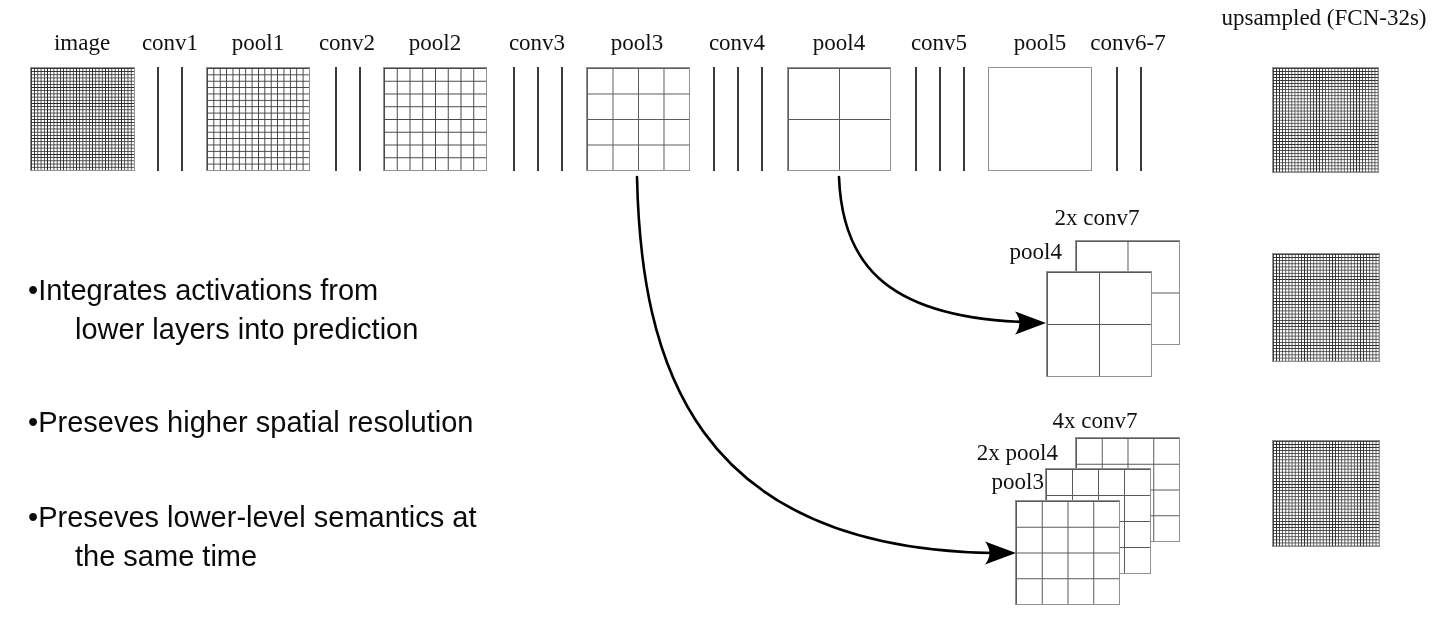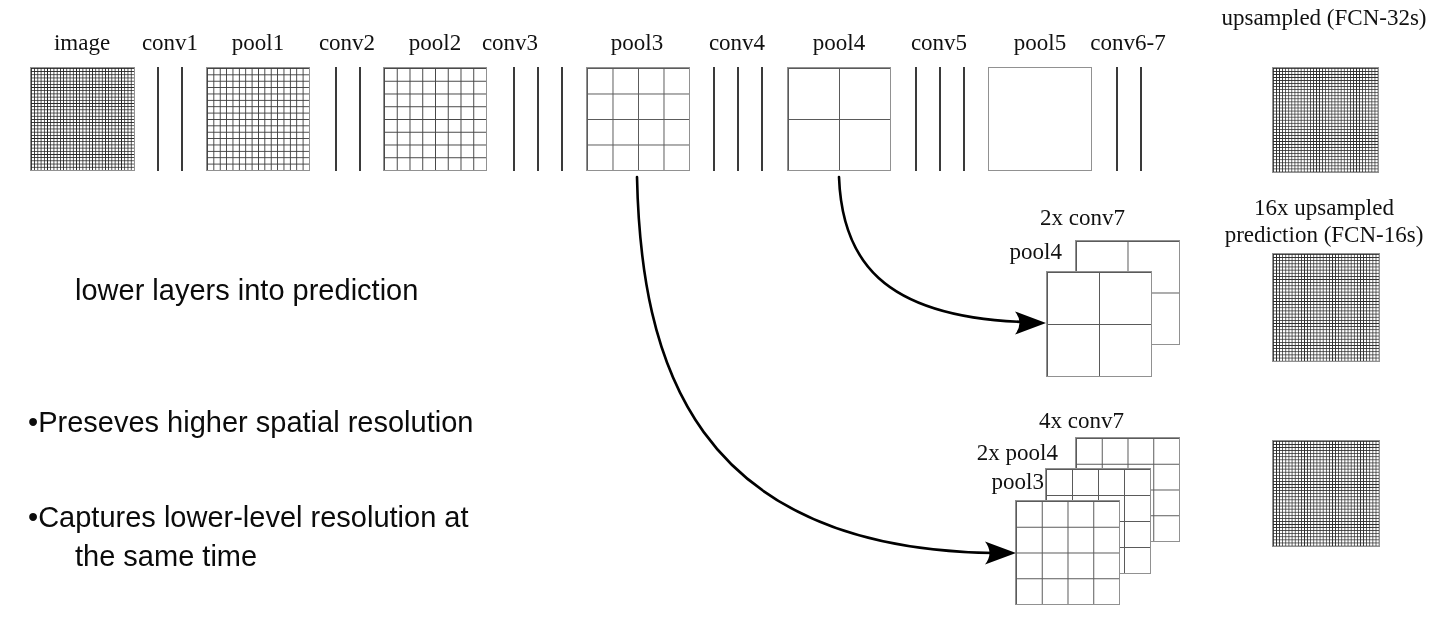--- a/index.html
+++ b/index.html
@@ -21,21 +21,21 @@
   .g8{--gc:#474747;--n:8;}
   .g4{--gc:#5a5a5a;--n:4;}
   .g2{--gc:#5a5a5a;--n:2;}
   .g1{background-image:none;}
   
   .vline{position:absolute;top:67px;width:2px;height:104px;background:#3a3a3a;}
   
   .llabel{position:absolute;top:30px;height:26px;line-height:26px;
           font-size:23px;text-align:center;white-space:nowrap;}
   .flabel{position:absolute;font-size:23px;line-height:24px;white-space:nowrap;}
-  .flabel.ctr{}
+  .flabel.ctr{text-align:center;}
   .flabel.rt{text-align:right;}
   .ptitle{position:absolute;width:238px;text-align:center;font-size:23px;line-height:27px;}
   .ptitle span{display:block;}
   
   .bullet{position:absolute;left:28px;width:560px;
           font-family:"Liberation Sans","DejaVu Sans",sans-serif;
           font-size:29px;line-height:39px;color:#0b0b0b;}
   .bullet .ln{display:block;white-space:nowrap;}
   .bullet .ind{padding-left:47px;}
   
@@ -44,21 +44,21 @@
 </head>
 <body>
 
 <div class="canvas">
 
   <div class="llabel" style="left:32px;width:100px">image</div>
   <div class="llabel" style="left:120px;width:100px">conv1</div>
   <div class="llabel" style="left:208px;width:100px">pool1</div>
   <div class="llabel" style="left:297px;width:100px">conv2</div>
   <div class="llabel" style="left:385px;width:100px">pool2</div>
-  <div class="llabel" style="left:460px;width:100px">conv3</div>
+  <div class="llabel" style="left:487px;width:100px">conv3</div>
   <div class="llabel" style="left:587px;width:100px">pool3</div>
   <div class="llabel" style="left:687px;width:100px">conv4</div>
   <div class="llabel" style="left:789px;width:100px">pool4</div>
   <div class="llabel" style="left:889px;width:100px">conv5</div>
   <div class="llabel" style="left:990px;width:100px">pool5</div>
   <div class="llabel" style="left:1078px;width:100px">conv6-7</div>
 
   <div class="cellgrid g32" style="left:30px;top:67px;width:105px;height:104px"></div>
 
   <div>
@@ -102,50 +102,47 @@
   <div>
     <div class="vline" style="left:1116px"></div>
     <div class="vline" style="left:1140px"></div>
   </div>
 
   <div class="ptitle" style="left:1205px;top:4px">
     <span>upsampled (FCN-32s)</span>
   </div>
   <div class="cellgrid gfine" style="left:1272px;top:67px;width:107px;height:106px"></div>
 
-  <div class="ptitle" style="left:1205px;top:194px">
-    <span>16x upsampled</span>
-    <span>prediction (FCN-16s)</span>
-  </div>
   <div class="cellgrid gfine" style="left:1272px;top:253px;width:108px;height:109px"></div>
 
   <div class="ptitle" style="left:1205px;top:379px">
   </div>
   <div class="cellgrid gfine" style="left:1272px;top:440px;width:108px;height:107px"></div>
 
   <div class="flabel ctr" style="left:1040px;top:206px;width:114px">2x conv7</div>
   <div class="flabel rt" style="left:980px;top:240px;width:82px">pool4</div>
   <div class="cellgrid g2" style="left:1075px;top:240px;width:105px;height:105px"></div>
   <div class="cellgrid g2" style="left:1046px;top:271px;width:106px;height:106px"></div>
 
   <div class="flabel ctr" style="left:1039px;top:409px;width:112px">4x conv7</div>
   <div class="flabel rt" style="left:958px;top:441px;width:100px">2x pool4</div>
   <div class="flabel rt" style="left:958px;top:470px;width:86px">pool3</div>
   <div class="cellgrid g4" style="left:1075px;top:437px;width:105px;height:105px"></div>
   <div class="cellgrid g4" style="left:1045px;top:468px;width:106px;height:106px"></div>
   <div class="cellgrid g4" style="left:1015px;top:500px;width:105px;height:105px"></div>
 
   <div class="bullet" style="top:271px">
+    <span class="ln">•Integrates activations from</span>
     <span class="ln ind">lower layers into prediction</span>
   </div>
   <div class="bullet" style="top:403px">
     <span class="ln">•Preseves higher spatial resolution</span>
   </div>
   <div class="bullet" style="top:498px">
-    <span class="ln">•Captures lower-level resolution at</span>
+    <span class="ln">•Preseves lower-level semantics at</span>
     <span class="ln ind">the same time</span>
   </div>
 
   <svg class="arrows" viewBox="0 0 1443 617">
     <path d="M 839 177 C 842 258, 880 317, 1024 322" fill="none" stroke="#000" stroke-width="2.6" stroke-linecap="round"></path>
     <path d="M 1046 323 L 1015 311.5 Q 1024 323 1015 334.5 Z" fill="#000"></path>
     <path d="M 637 177 C 641 360, 692 549, 994 553" fill="none" stroke="#000" stroke-width="2.6" stroke-linecap="round"></path>
     <path d="M 1016 553 L 985 541.5 Q 994 553 985 564.5 Z" fill="#000"></path>
   </svg>
 

